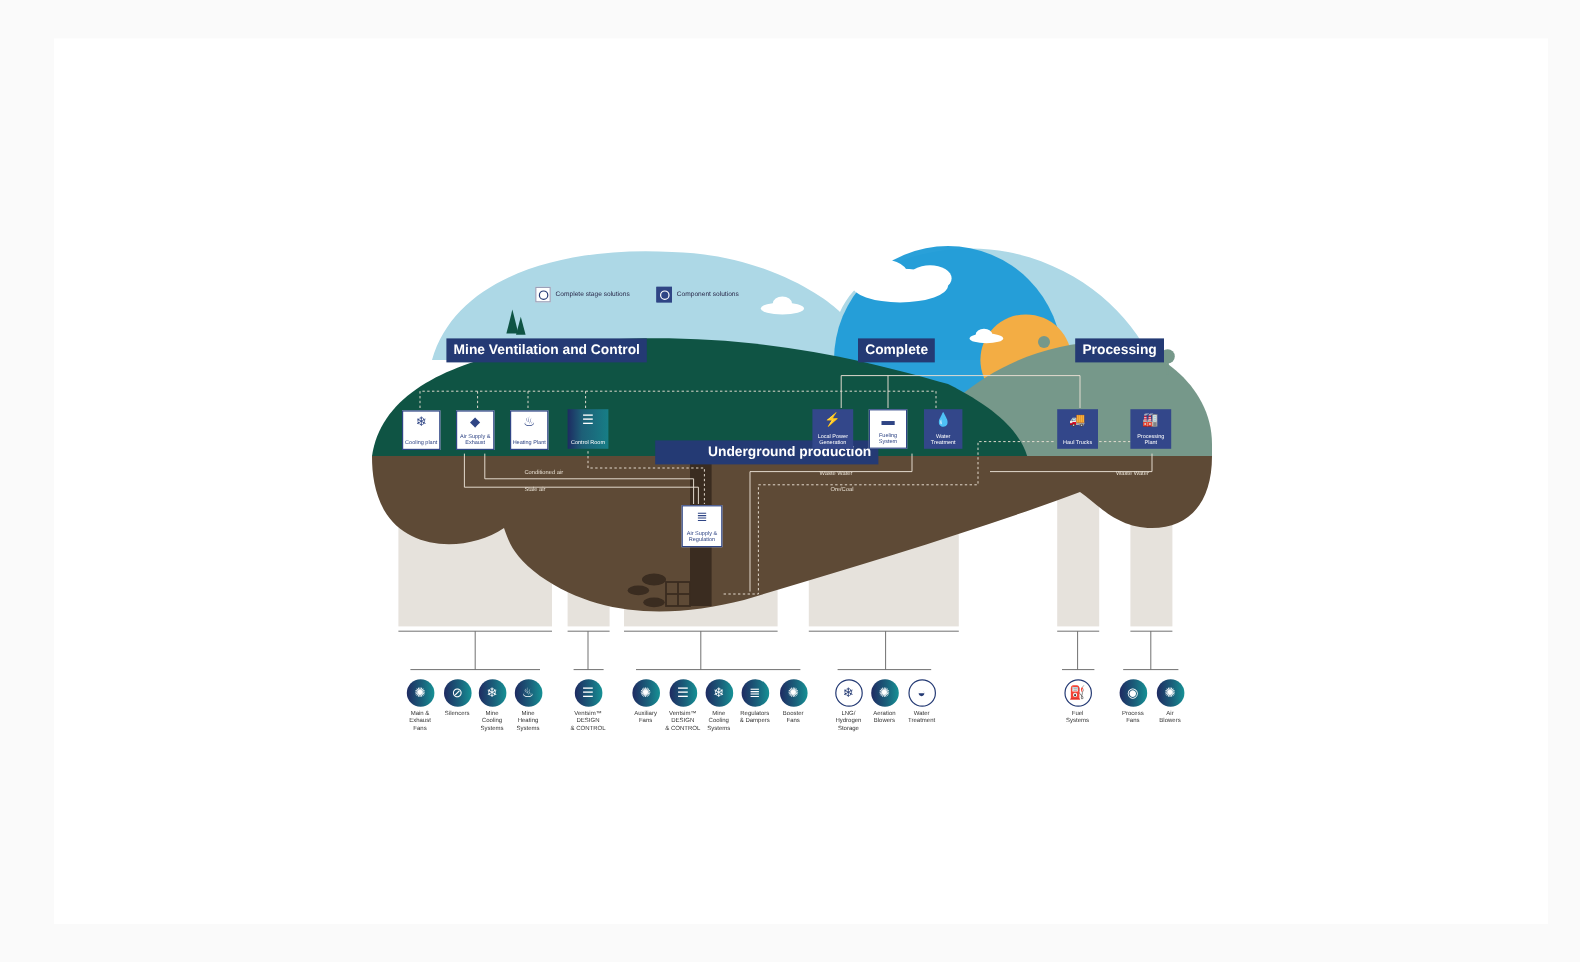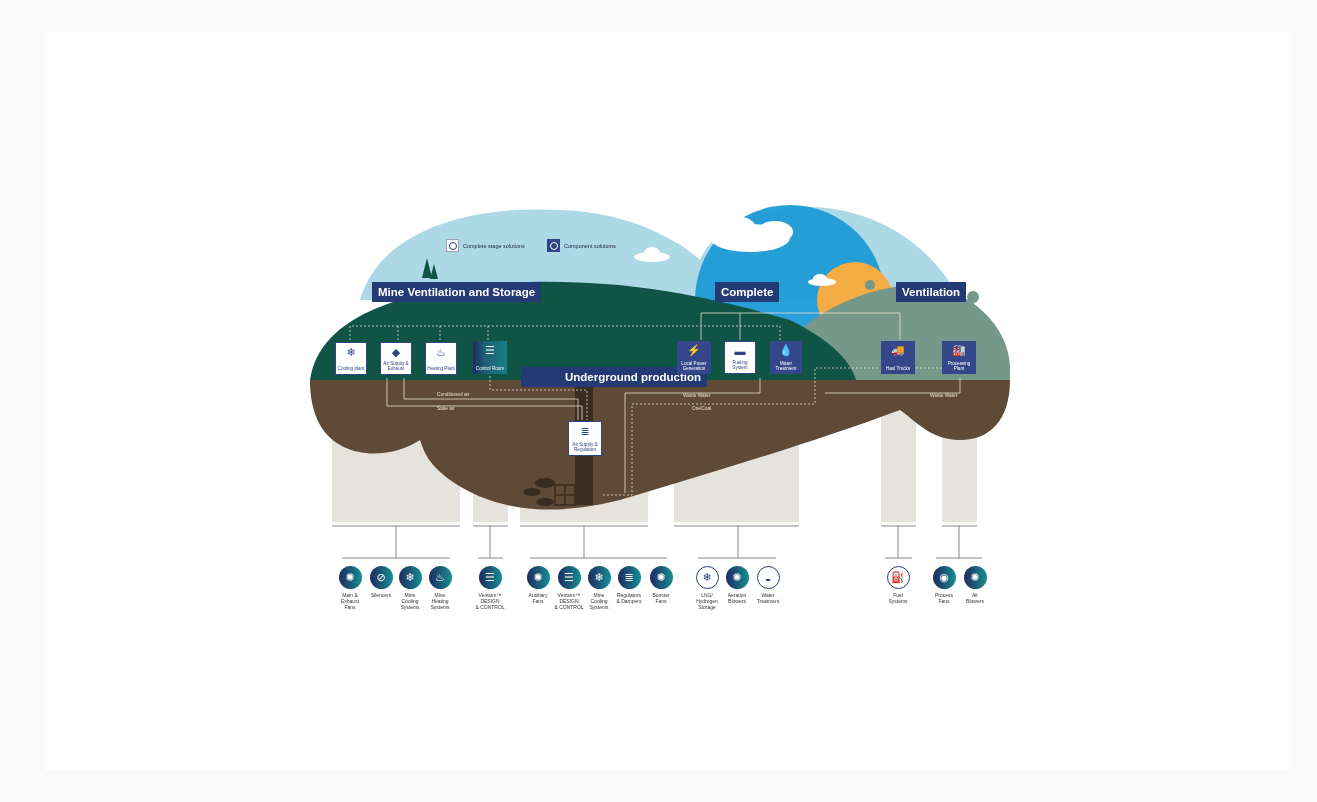--- a/index.html
+++ b/index.html
@@ -111,24 +111,24 @@
       </div>
     <span>Complete stage solutions</span>
   </div>
   <div class="legend" style="left:547px;top:239px;">
     <div class="box dark">
         <div class="ring"></div>
       </div>
     <span>Component solutions</span>
   </div>
 
-  <div class="pill" style="left:372px;top:282px;">Mine Ventilation and Storage</div>
+  <div class="pill" style="left:372px;top:282px;">Mine Ventilation and Control</div>
   <div class="pill" style="left:715px;top:282px;">Complete</div>
-  <div class="pill" style="left:896px;top:282px;">Ventilation</div>
-  <div class="pill" style="left:521px;top:367px;padding-left:44px;">Underground production</div>
+  <div class="pill" style="left:896px;top:282px;">Processing</div>
+  <div class="pill" style="left:546px;top:367px;padding-left:44px;">Underground production</div>
 
   <div class="node white" style="left:335px;top:342px;">
       <span class="ico">❄</span>
       <span>Cooling plant</span>
     </div>
   <div class="node white" style="left:380px;top:342px;">
       <span class="ico">◆</span>
       <span>Air Supply &amp; Exhaust</span>
     </div>
   <div class="node white" style="left:425px;top:342px;">

